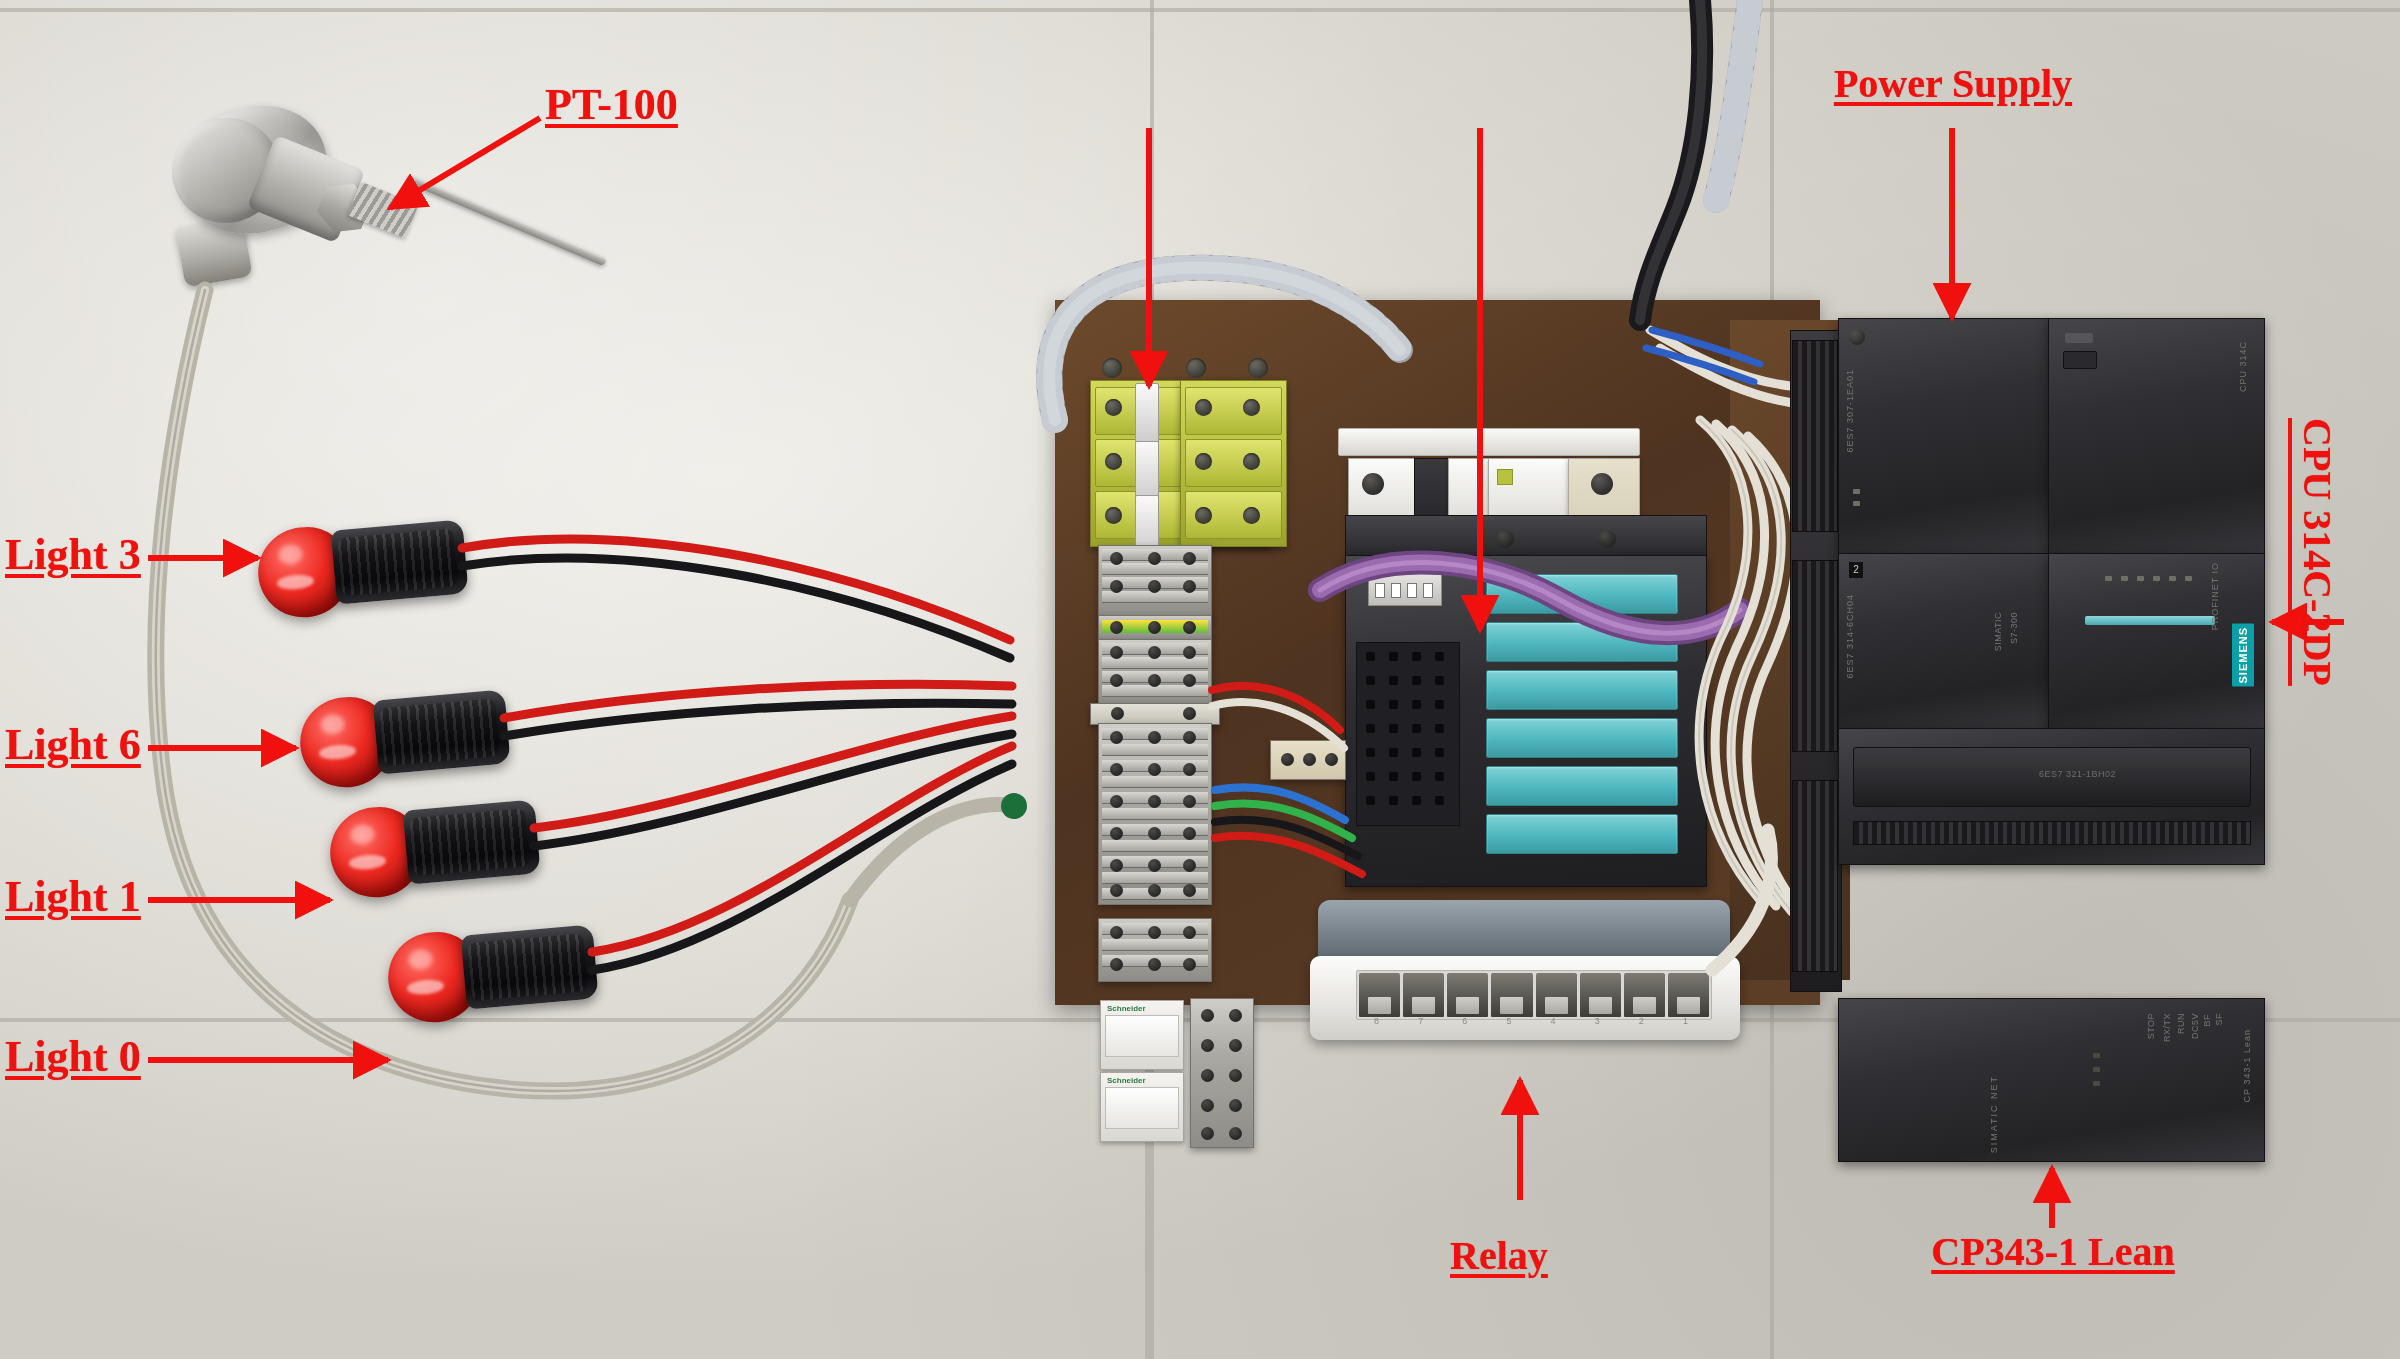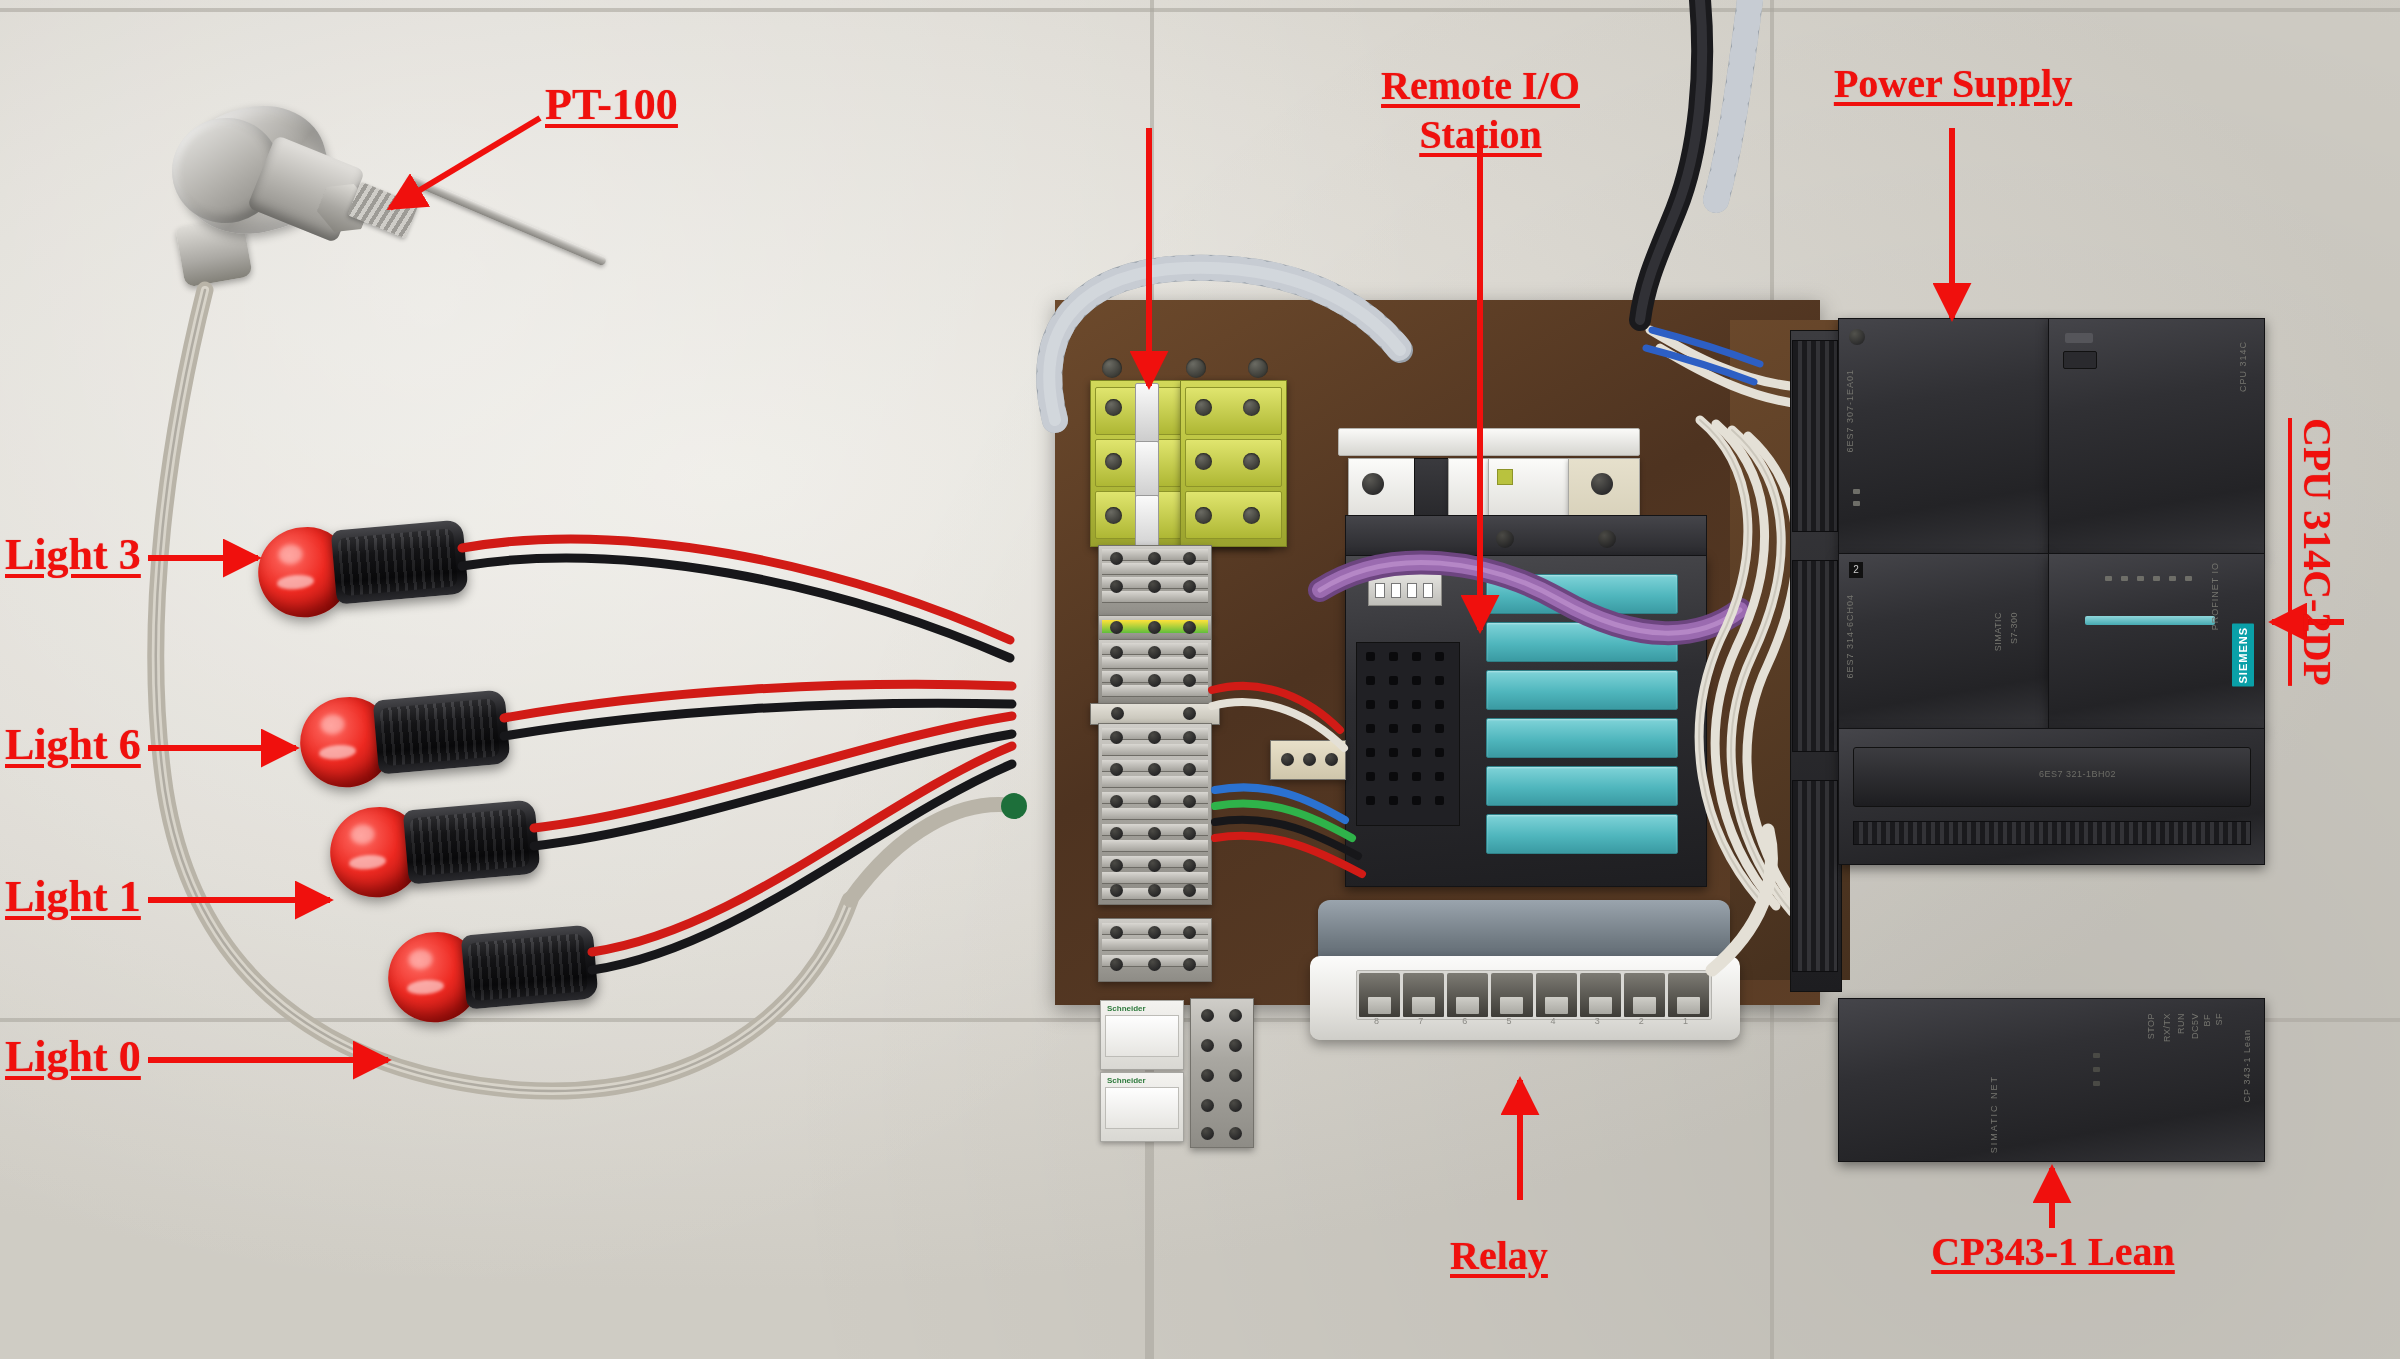--- a/index.html
+++ b/index.html
@@ -650,24 +650,20 @@
     <span>Light 6</span>
   </div>
   <div class="anno" style="left:5px;top:870px;font-size:44px">
     <span>Light 1</span>
   </div>
   <div class="anno" style="left:5px;top:1030px;font-size:44px">
     <span>Light 0</span>
   </div>
 
 
-  <div class="anno c" style="left:1338px;top:62px;width:285px;font-size:40px">
-    <span class="l2">Remote I/O</span>
-    <span class="l2">Station</span>
-  </div>
 
   <div class="anno c" style="left:1808px;top:60px;width:290px;font-size:40px">
     <span class="l2">Power Supply</span>
   </div>
 
   <div class="anno-v" style="left:2294px;top:418px;font-size:40px">
     <span>CPU 314C-2DP</span>
   </div>
 
   <div class="anno" style="left:1450px;top:1232px;font-size:40px">

